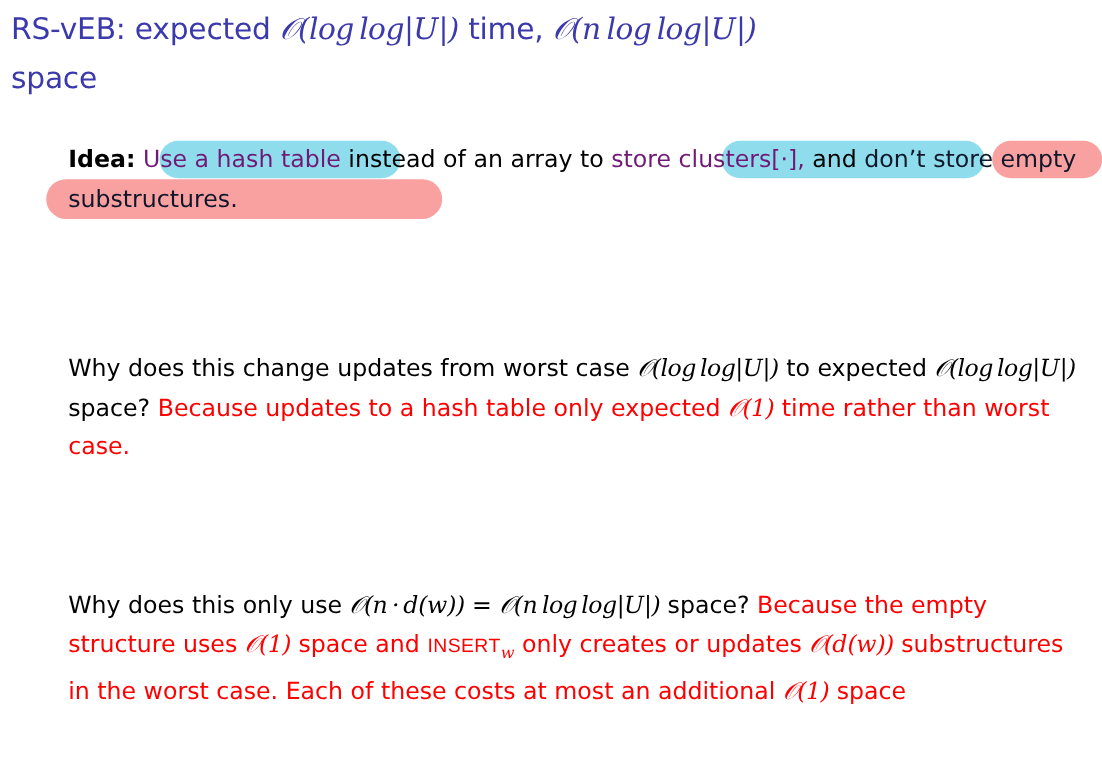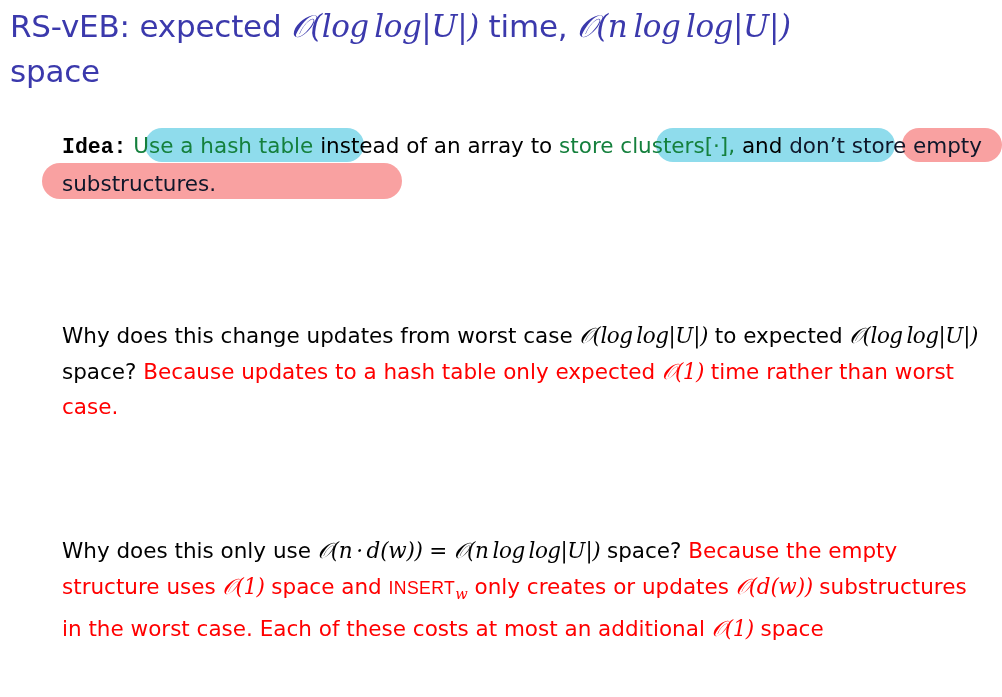--- a/index.html
+++ b/index.html
@@ -15,21 +15,21 @@
     font-family: "DejaVu Sans", sans-serif;
     -webkit-font-smoothing: antialiased;
   }
 
   
   #slide-title {
     position: absolute;
     left: 10px;
     top: 4px;
     width: 985px;
-    font-size: 31px;
+    font-size: 27px;
     line-height: 45px;
     letter-spacing: -0.2px;
     color: #3b39ac;
     font-weight: 400;
   }
 
   
   .body-block {
     position: absolute;
     font-size: 21.5px;
@@ -49,21 +49,20 @@
   }
   #q2-block {
     left: 62px;
     top: 533px;
     width: 930px;
   }
 
   .lead {
     font-weight: bold;
     color: #000;
-    font-family: Liberation Mono, monospace;
   }
 
   .answer { color: #ff0000; }
 
   
   .m {
     font-family: "DejaVu Serif", serif;
     font-style: italic;
     letter-spacing: 0px;
   }
@@ -94,21 +93,21 @@
   }
   .pill {
     position: absolute;
     border-radius: 22px;
     mix-blend-mode: multiply;
   }
   .pill.cyan  { background: #8fdcec; }
   .pill.salmon{ background: #f9a1a1; }
 
   
-  .ink-cyan   { color: #15803d; position: relative; text-align: center; }
+  .ink-cyan   { color: #701a75; position: relative; text-align: center; }
   .ink-salmon { color: #0f172a; position: relative; }
 </style>
 </head>
 <body>
 
 <div id="annotation-layer">
   <div class="pill cyan" style="left:145px;  top:128px; width:219px; height:34px;"></div>
   <div class="pill cyan" style="left:656px;  top:128px; width:239px; height:34px;"></div>
   <div class="pill salmon" style="left:902px;  top:128px; width:100px; height:34px;"></div>
   <div class="pill salmon" style="left:42px;   top:163px; width:360px; height:36px;"></div>

